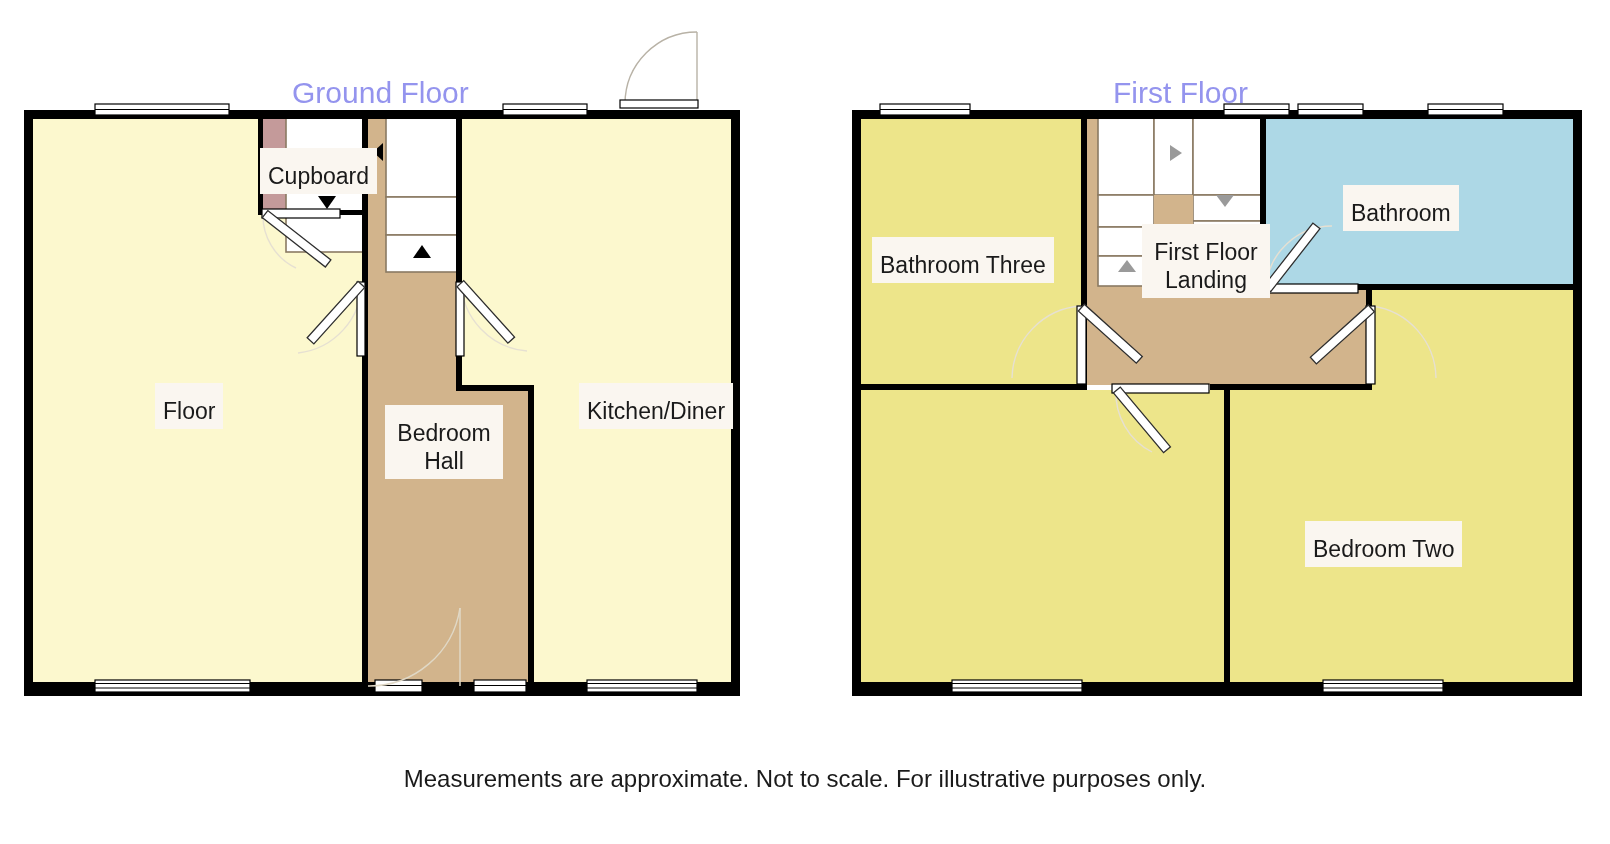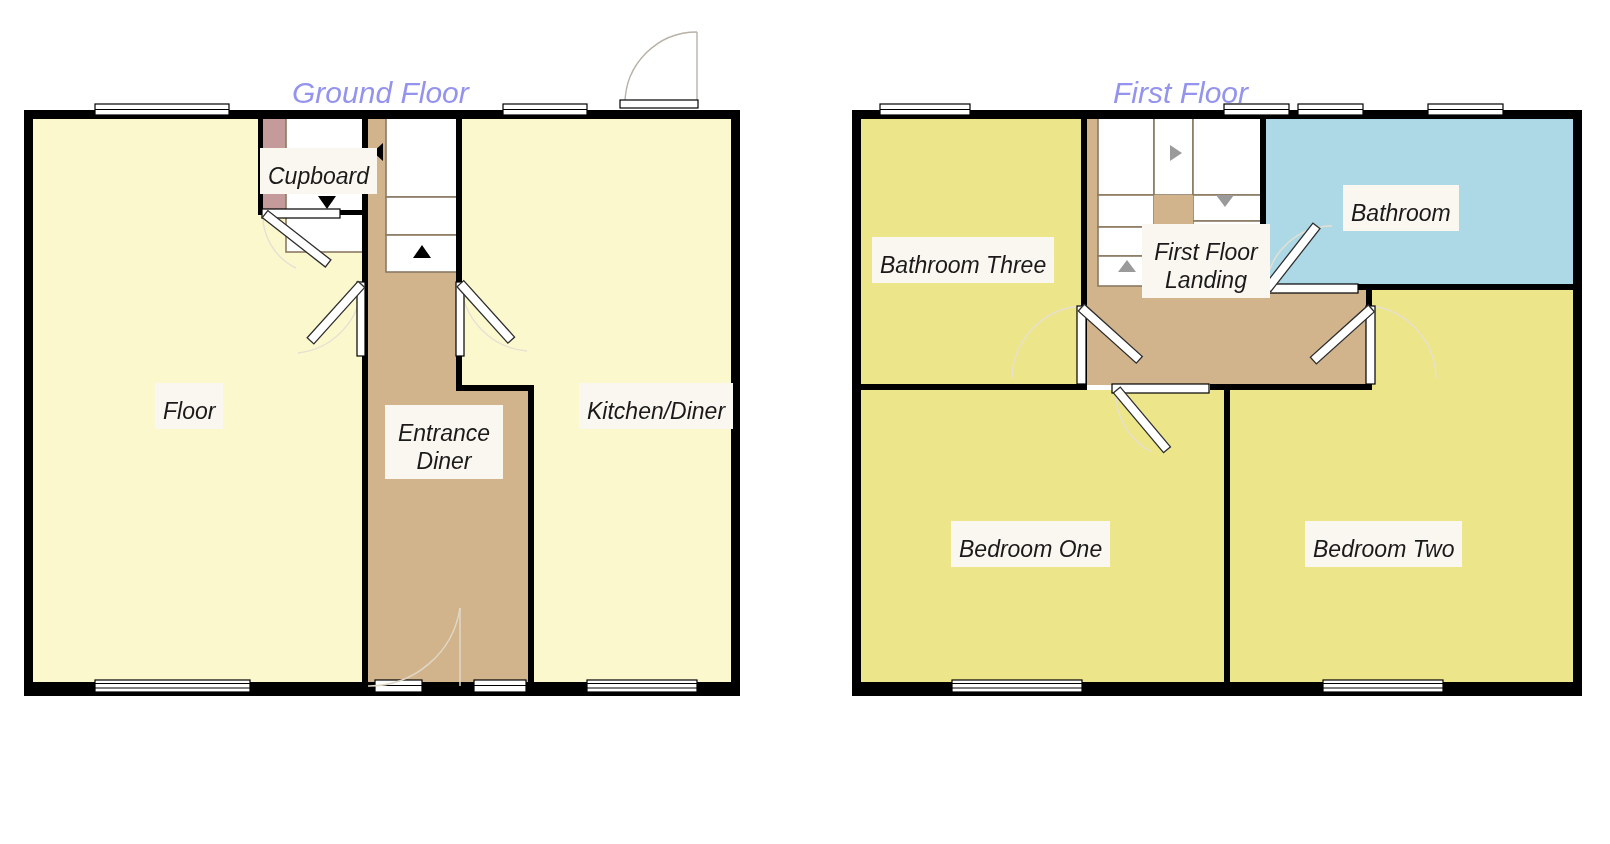--- a/index.html
+++ b/index.html
@@ -11,21 +11,20 @@
     width: 1610px;
     height: 844px;
     overflow: hidden;
     font-family: "Liberation Sans", sans-serif;
   }
   #plan-root {
     position: relative;
     width: 1610px;
     height: 606px;
     background: #ffffff;
-    font-style: italic;
   }
   svg.floorplan {
     position: absolute;
     left: 0;
     top: 0;
     width: 1610px;
     height: 844px;
     display: block;
   }
   .floor-title {
@@ -279,29 +278,29 @@
   </svg>
 
   <div class="floor-title" id="ground-floor-title">Ground Floor</div>
 
   <div class="floor-title" id="first-floor-title">First Floor</div>
 
   <div class="room-label" style="left:155px; top:383px;">Floor</div>
 
   <div class="room-label" style="left:579px; top:383px;">Kitchen/Diner</div>
 
-  <div class="room-label two-line" style="left:385px; top:405px; width:102px;">Entrance Diner</div>
+  <div class="room-label two-line" style="left:385px; top:405px; width:102px;">Bedroom Hall</div>
 
   <div class="room-label" style="left:260px; top:148px;">Cupboard</div>
 
   <div class="room-label" style="left:872px; top:237px;">Bathroom Three</div>
 
-  <div class="room-label" style="left:951px; top:521px;">Bedroom One</div>
 
   <div class="room-label" style="left:1305px; top:521px;">Bedroom Two</div>
 
   <div class="room-label" style="left:1343px; top:185px;">Bathroom</div>
 
   <div class="room-label two-line" style="left:1142px; top:224px; width:112px;">First Floor
 Landing</div>
 
+  <div id="footer-note">Measurements are approximate. Not to scale. For illustrative purposes only.</div>
 
 </div>
 
 </body></html>

